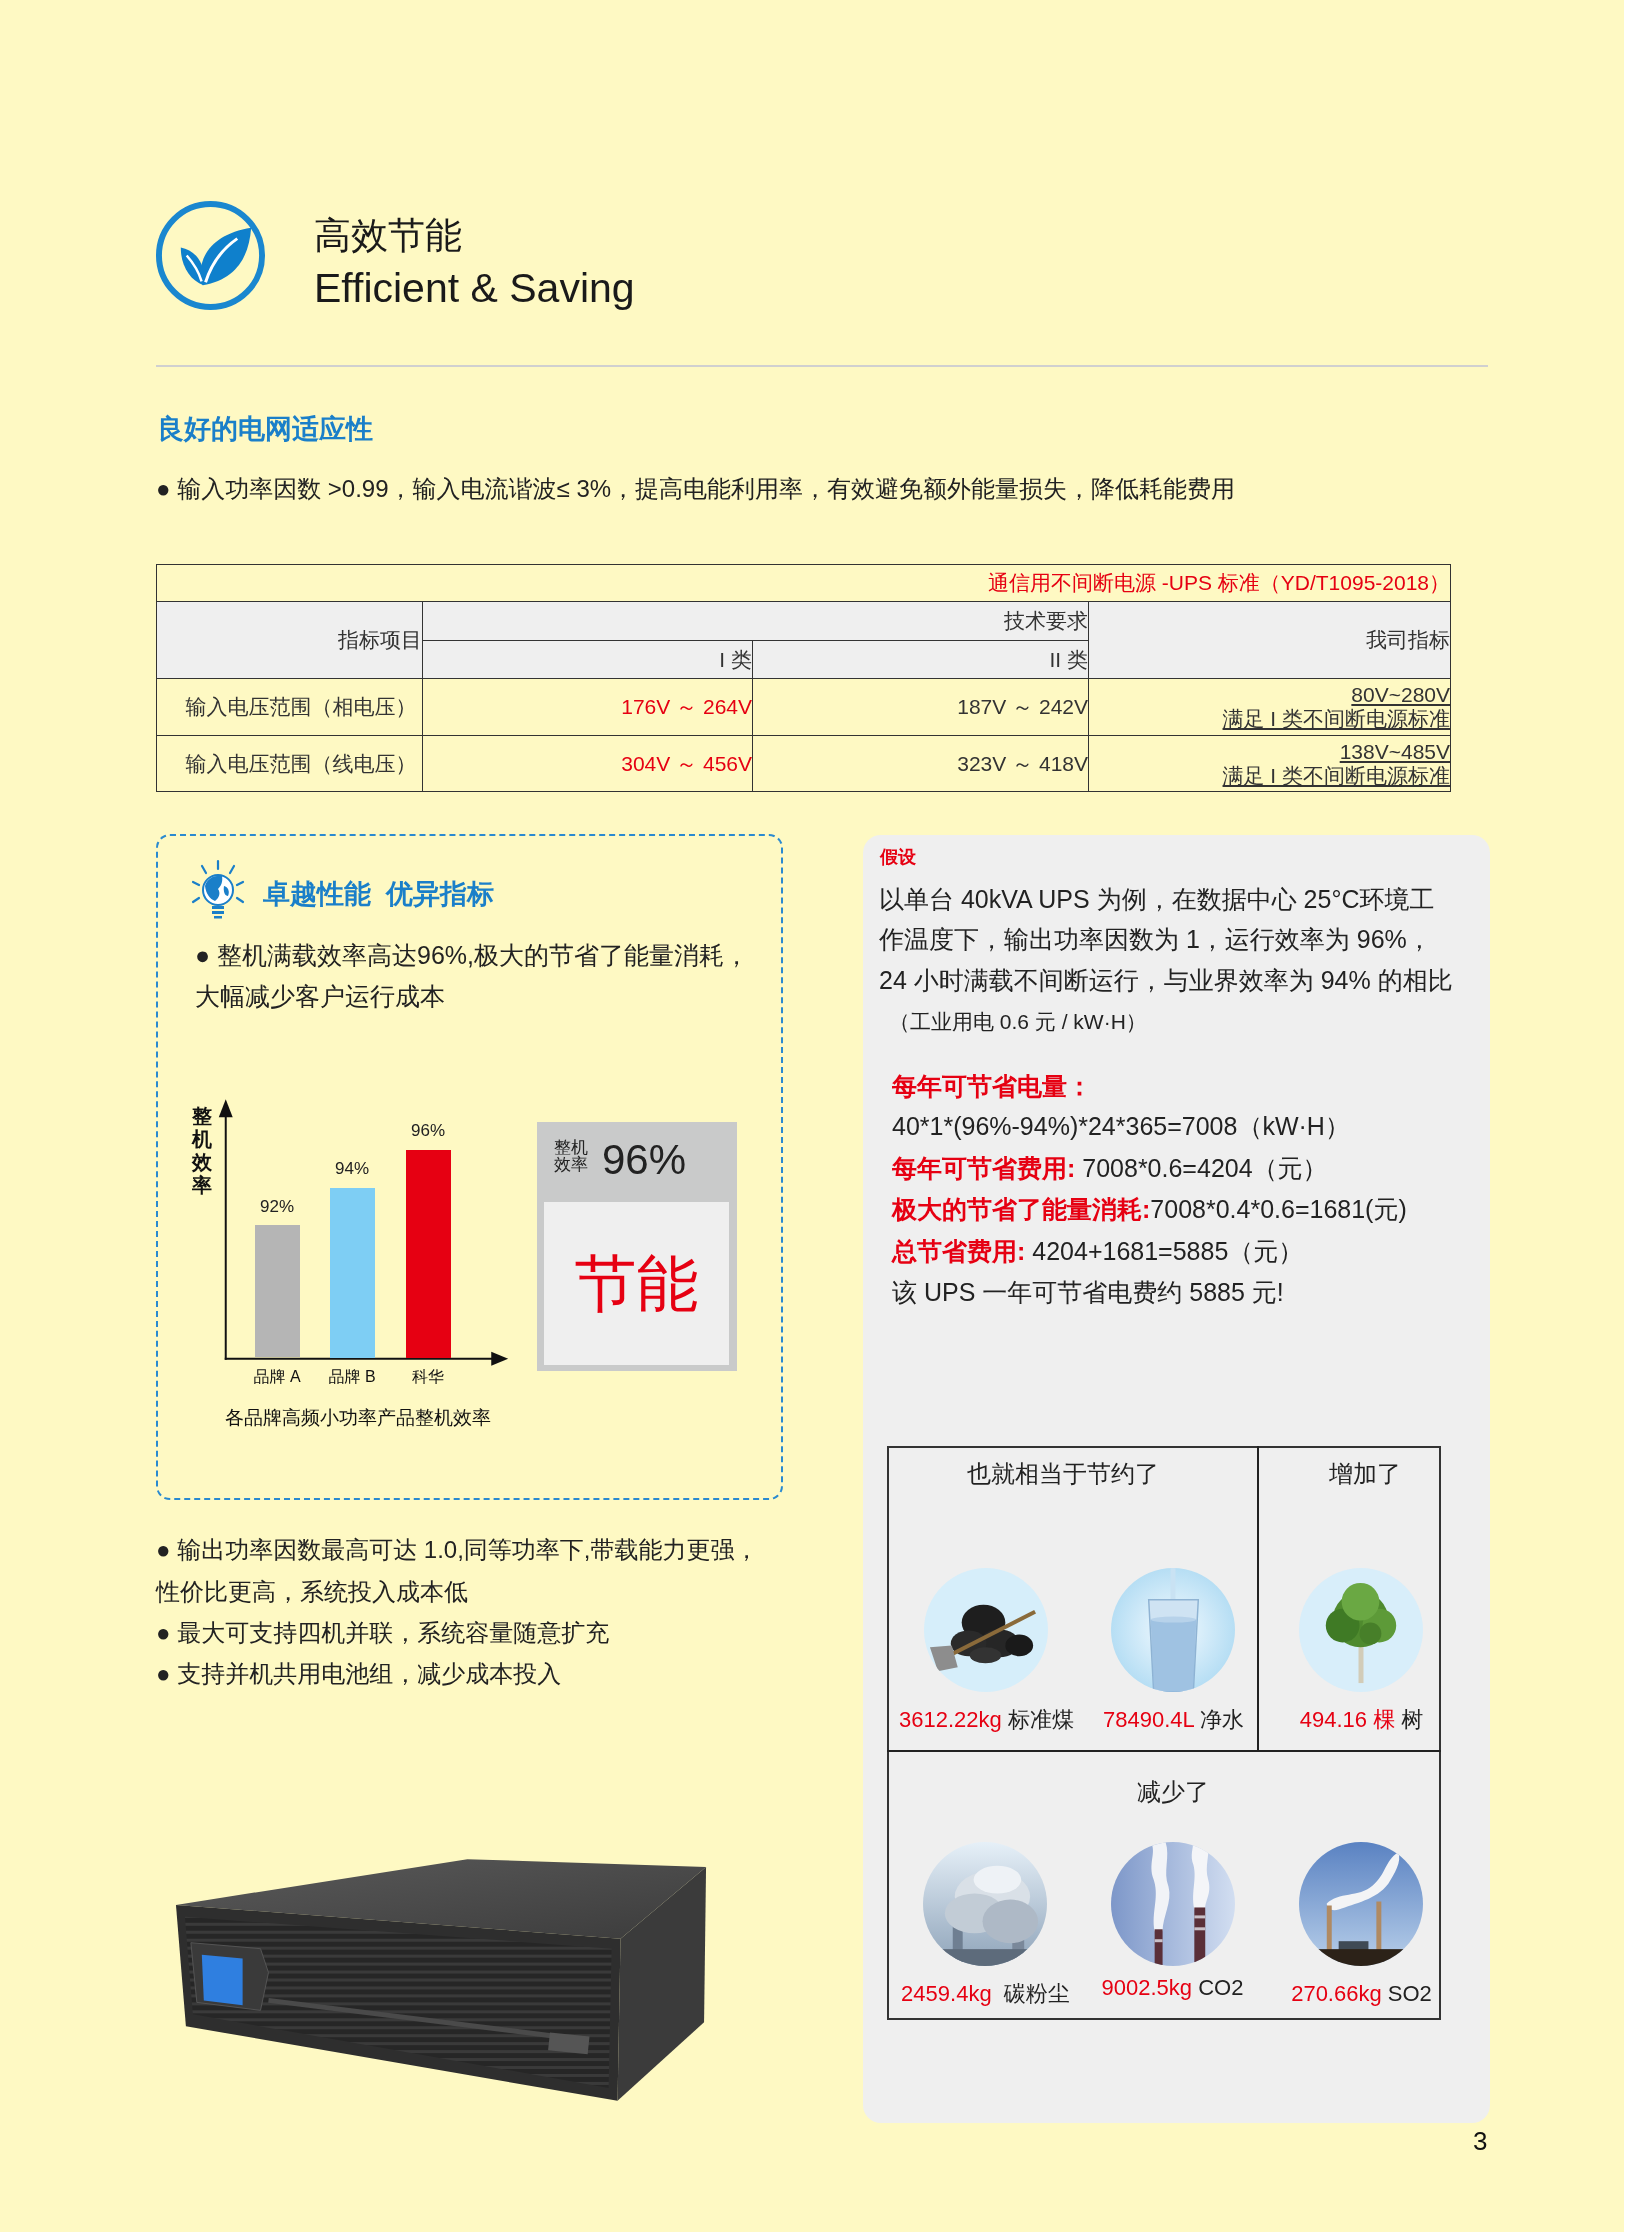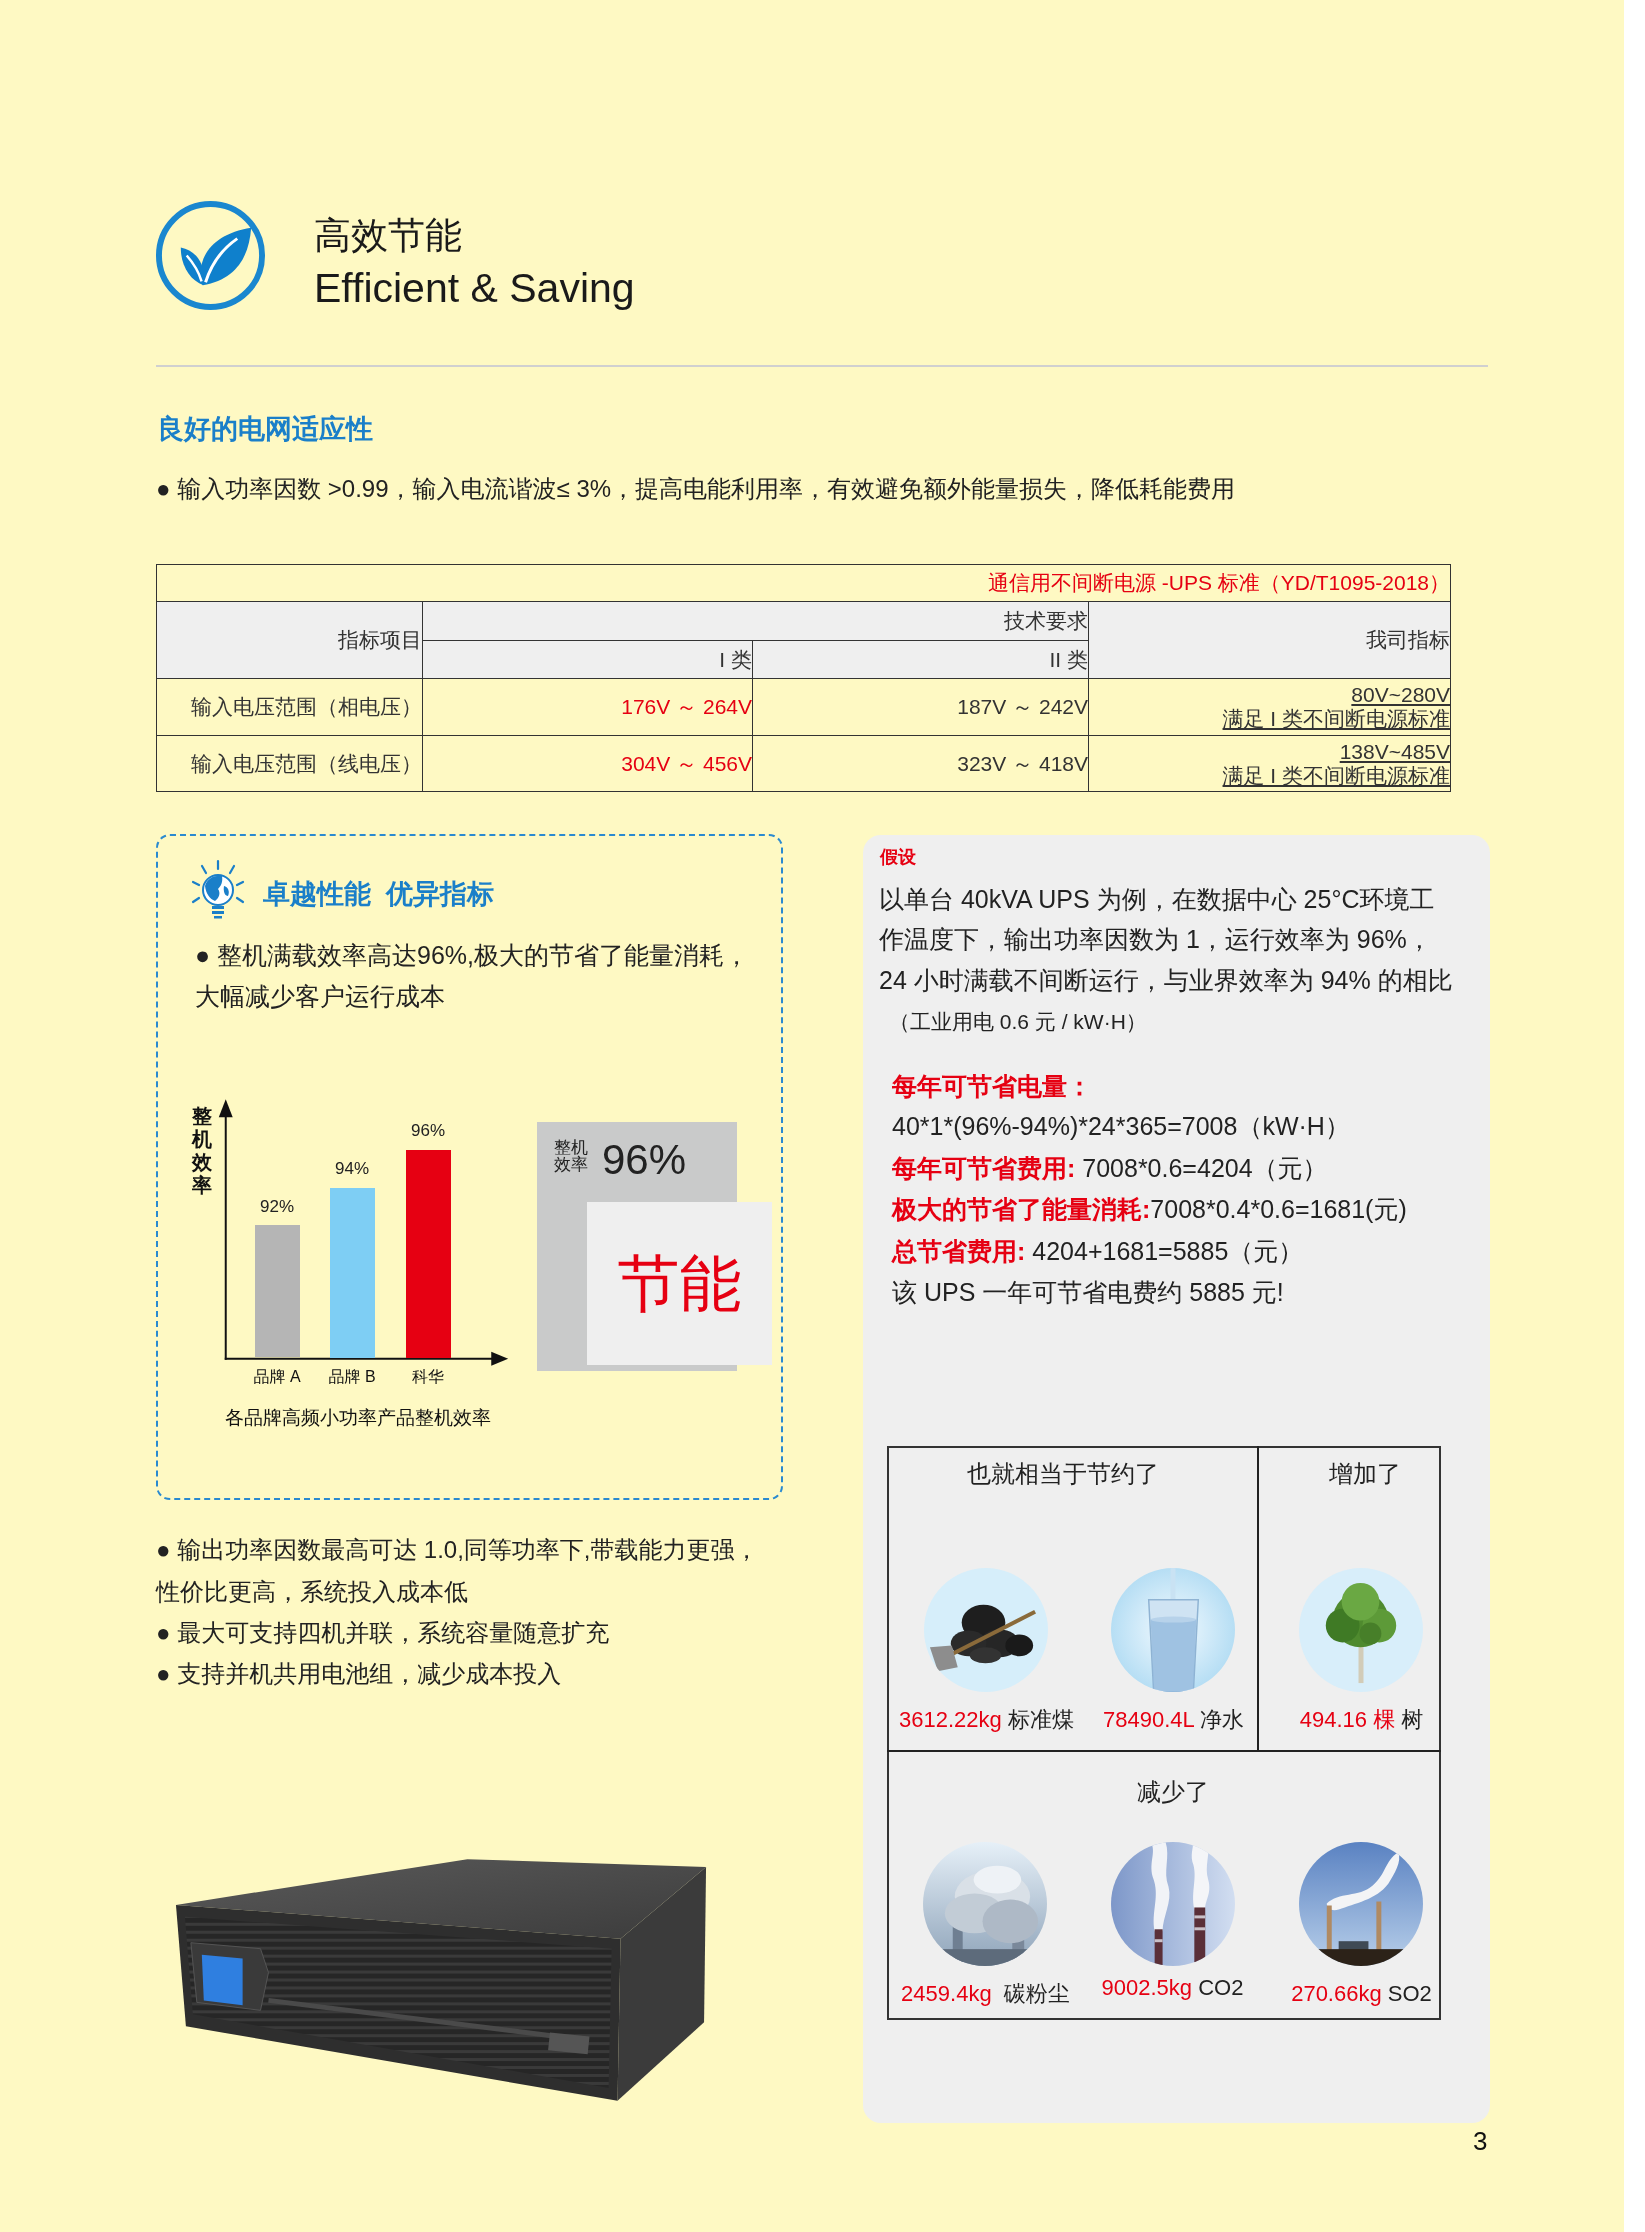--- a/index.html
+++ b/index.html
@@ -19,38 +19,38 @@
   .body24 { font-size: 24px; line-height: 34px; color: #222; }
   .body25 { font-size: 25px; line-height: 34px; color: #222; }
 
   table.std {
     position: absolute; left: 156px; top: 564px; width: 1294px;
     border-collapse: collapse; table-layout: fixed;
     font-size: 21px; color: #333;
   }
   table.std td { border: 1.5px solid #333; text-align: right; padding: 0; line-height: 24px; }
   table.std tr.hd td { background: #efefef; }
-  table.std td.first { text-align: right; padding-left: 23px; }
+  table.std td.first { text-align: center; padding-left: 23px; }
   table.std td .ln { display: block; text-decoration: underline; }
 
   .dashed-box {
     position: absolute; left: 156px; top: 834px; width: 627px; height: 666px; box-sizing: border-box;
     border: 2px dashed #2a8ad0; border-radius: 14px;
   }
 
   .chart { position: absolute; left: 179px; top: 1085px; width: 358px; height: 358px; }
   .chart .bar { position: absolute; width: 45px; }
   .chart .vlabel { position: absolute; width: 80px; text-align: center; font-size: 17px; line-height: 22px; color: #222; }
   .chart .clabel { position: absolute; width: 90px; text-align: center; font-size: 16px; line-height: 20px; color: #111; top: 282px; }
   .chart .ylabel { position: absolute; left: 13px; top: 20px; width: 22px; font-size: 20px; line-height: 23px; font-weight: bold; white-space: normal; word-break: break-all; color: #111; }
   .chart .caption { position: absolute; left: 0; top: 320px; width: 358px; text-align: center; font-size: 19px; line-height: 26px; color: #111; }
 
   .badge-outer { position: absolute; left: 537px; top: 1122px; width: 200px; height: 249px; background: #c9caca; }
   .badge-inner { position: absolute; left: 544px; top: 1202px; width: 185px; height: 163px; background: #efefef;
-                 text-align: center; line-height: 163px; font-size: 62px; color: #e60012; margin-left: 43px; }
+                 text-align: center; line-height: 163px; font-size: 62px; color: #e60012; }
   .badge-small { position: absolute; left: 554px; top: 1139px; width: 40px; font-size: 17px; line-height: 17px; color: #222; white-space: normal; }
   .badge-value { position: absolute; left: 602px; top: 1135px; font-size: 42px; line-height: 50px; color: #222; }
 
   .panel { position: absolute; left: 863px; top: 835px; width: 627px; height: 1288px; background: #efefef; border-radius: 18px; }
 
   .grid-box { position: absolute; left: 887px; top: 1446px; width: 554px; height: 574px; box-sizing: border-box; border: 2px solid #333; }
   .grid-vline { position: absolute; left: 1257px; top: 1446px; width: 2px; height: 306px; background: #222; }
   .grid-hline { position: absolute; left: 887px; top: 1750px; width: 554px; height: 2px; background: #222; }
   .grid-title { position: absolute; text-align: center; font-size: 24px; line-height: 30px; color: #222; }
   .circ { position: absolute; width: 124px; height: 124px; }

